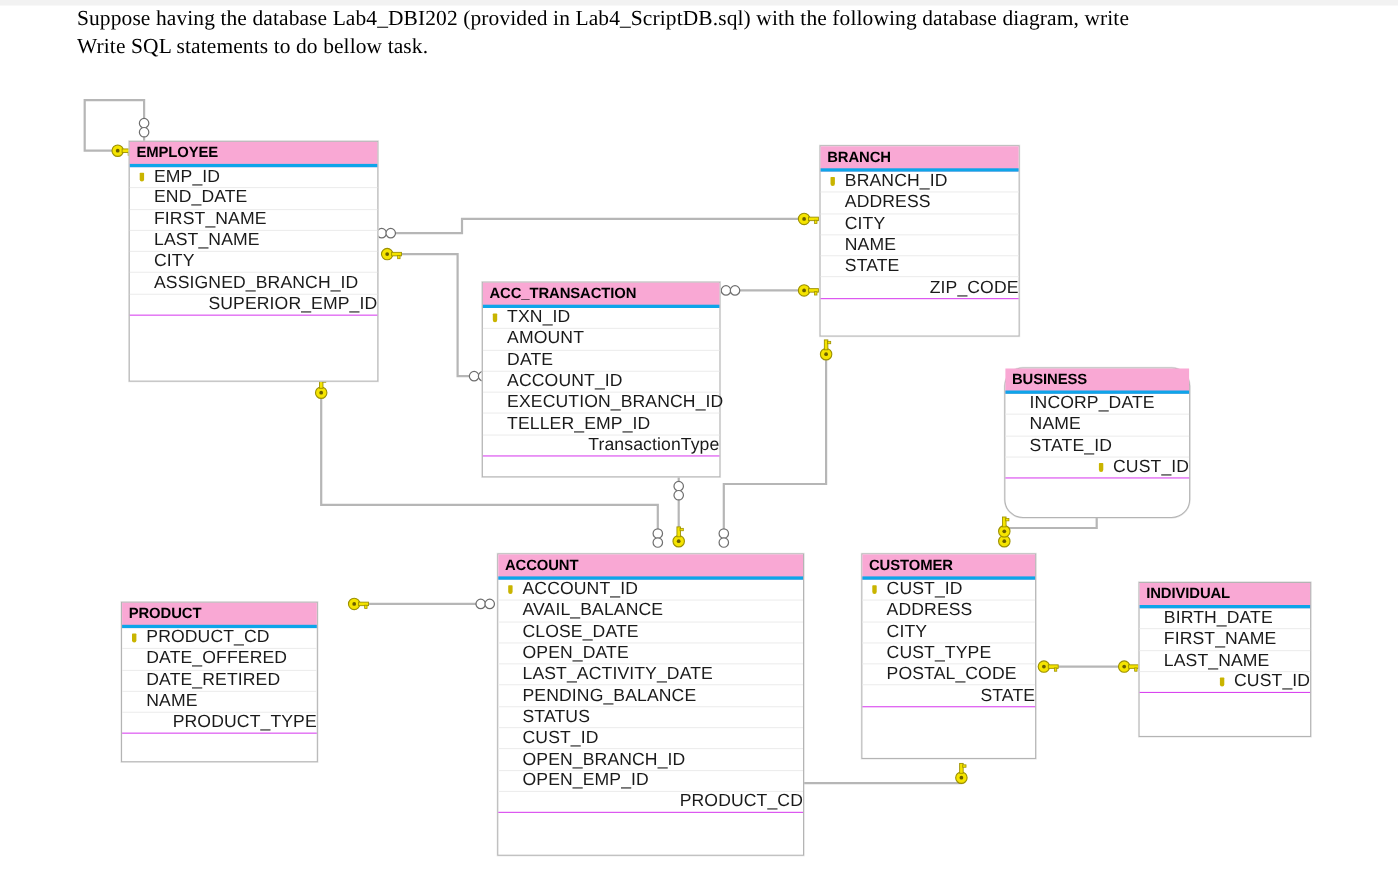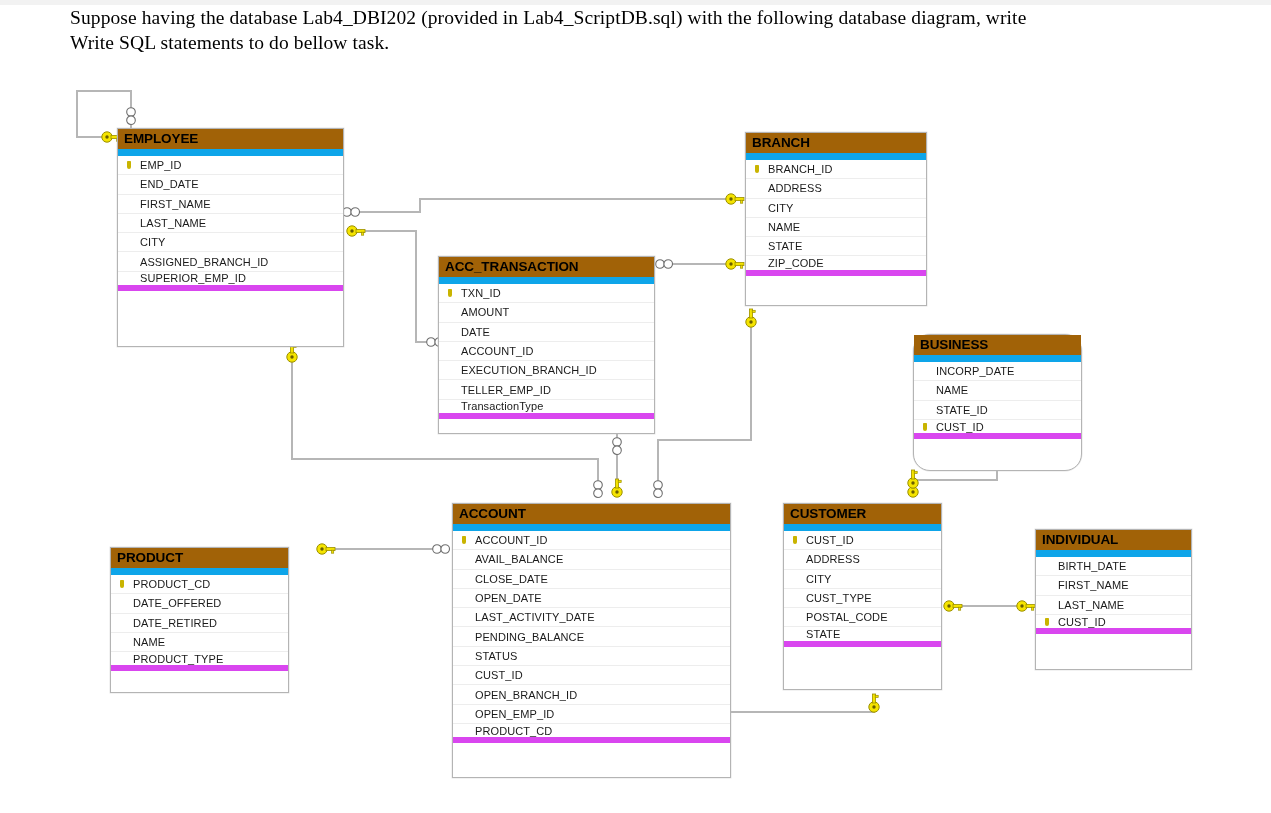--- a/index.html
+++ b/index.html
@@ -46,43 +46,43 @@
   }
   
   .entity {
     position: absolute;
     background: #ffffff;
     border: 1px solid #b4b4b4;
     box-sizing: border-box;
     box-shadow: 0 0 0 0.5px rgba(190,190,190,0.4);
   }
   .entity-header {
-    background: #a16207;
-    border-bottom: 7px solid #0ea5e9;
+    background: #f9a8d4;
+    border-bottom: 3px solid #0ea5e9;
     font-weight: bold;
     font-size: 13.5px;
     color: #000000;
     padding: 2px 4px 3px 6px;
     letter-spacing: -0.1px;
     white-space: nowrap;
   }
   .entity-body {
     padding: 0;
   }
   .attr-row {
     display: flex;
     align-items: center;
     height: 19.3px;
     border-bottom: 1px solid #ededed;
-    font-size: 11px;
+    font-size: 16px;
     color: #1a1a1a;
     box-sizing: border-box;
     white-space: nowrap;
   }
-  .attr-row:last-child { border-bottom: 6px solid #d946ef; }
+  .attr-row:last-child { border-bottom: 1px solid #d946ef; justify-content: flex-end; }
   .pk-slot {
     width: 22px;
     flex: 0 0 22px;
     text-align: center;
     font-size: 9px;
     line-height: 1;
     color: #b9a400;
   }
   .pk-slot .keymark {
     display: inline-block;

